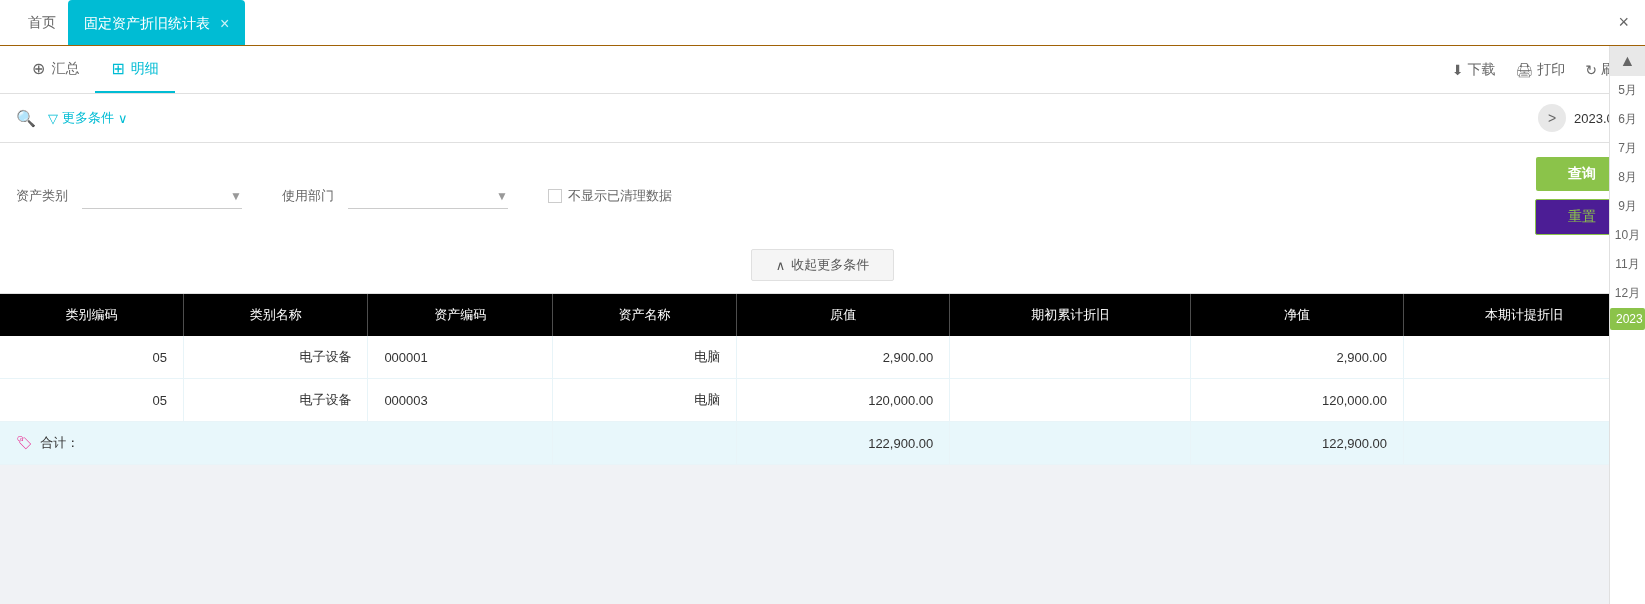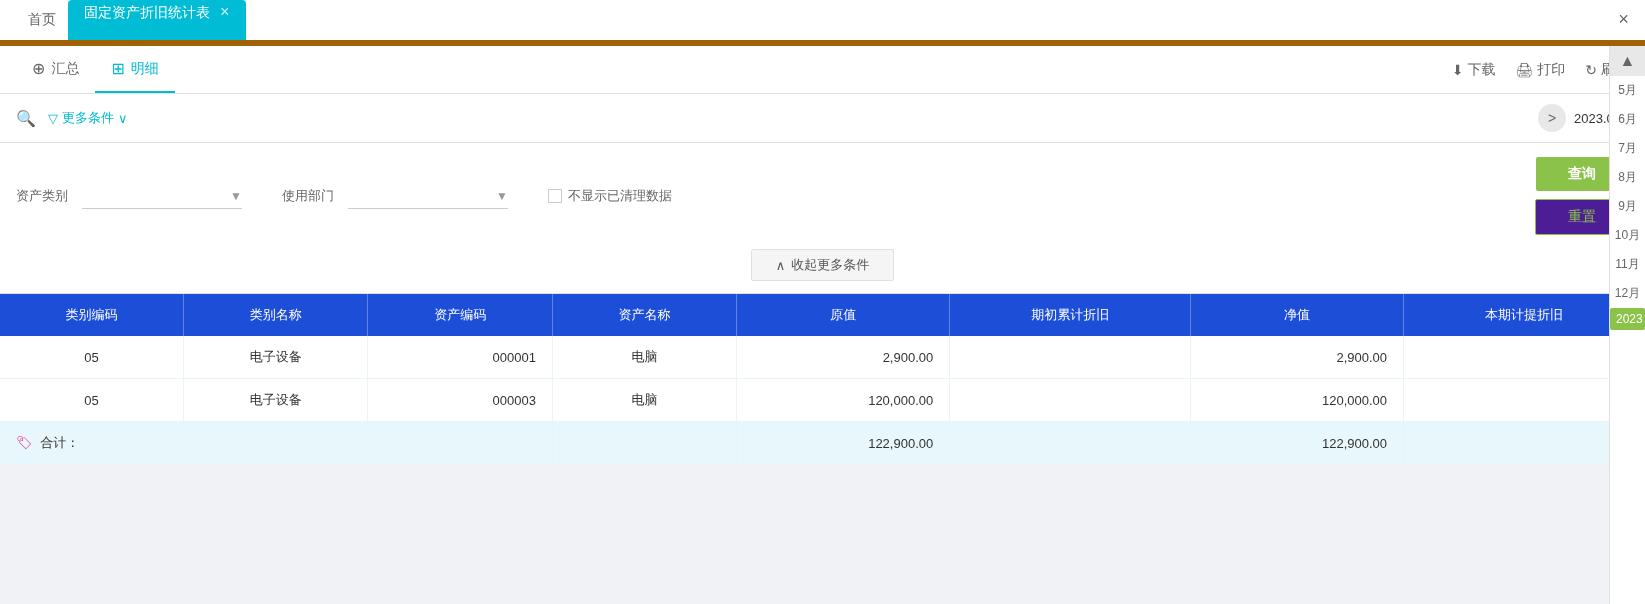--- a/index.html
+++ b/index.html
@@ -2,32 +2,31 @@
 <html><head>
   <meta charset="utf-8">
   <style>
     * { box-sizing: border-box; margin: 0; padding: 0; }
     body { font-family: 'Microsoft YaHei', Arial, sans-serif; font-size: 13px; background: #f0f2f5; color: #333; width: 1645px; height: 604px; overflow: hidden; }
 
     
     .top-bar {
       display: flex; align-items: center;
       background: #fff;
-      border-bottom: 6px solid #a16207;
+      border-bottom: 1px solid #a16207;
       height: 46px;
       padding: 0 16px;
-      font-family: Liberation Mono, monospace;
     }
     .nav-home {
       color: #666; cursor: pointer; padding: 0 12px; font-size: 14px;
     }
     .nav-tab {
-      display: flex; align-items: flex-start;
+      display: flex; align-items: flex-end;
       background: #00bcd4; color: #fff;
-      padding: 4px 16px; height: 100%;
+      padding: 12px 16px; height: 100%;
       border-radius: 4px 4px 0 0;
       font-size: 14px; cursor: pointer;
       position: relative;
     }
     .nav-tab .close-btn {
       margin-left: 10px; font-size: 16px; cursor: pointer; opacity: 0.8;
     }
     .top-right-close {
       margin-left: auto; font-size: 18px; cursor: pointer; color: #666;
     }
@@ -135,35 +134,35 @@
 
     
     .table-container {
       background: #fff;
       overflow: hidden;
     }
     table {
       width: 100%; border-collapse: collapse;
     }
     thead tr {
-      background: #1d4ed8; color: #fff;
+      background: #000000; color: #fff;
     }
     thead th {
       padding: 12px 16px; text-align: center; font-size: 13px; font-weight: normal;
       border-right: 1px solid rgba(255,255,255,0.3);
     }
     tbody tr {
       border-bottom: 1px solid #e8f4f8;
     }
     tbody td {
-      padding: 12px 16px; font-size: 13px; color: #333; text-align: right;
+      padding: 12px 16px; font-size: 13px; color: #333; text-align: left;
       border-right: 1px solid #e8f4f8;
     }
     tbody td.num { text-align: right; }
-    tbody td.left { text-align: center; }
+    tbody td.left { text-align: right; }
     .total-row { background: #e8f7fb; }
     .total-row td { font-weight: normal; color: #333; }
     .total-icon { color: #e91e8c; margin-right: 4px; font-size: 13px; }
 
     
     .right-sidebar {
       position: fixed; right: 0; top: 46px;
       width: 36px; background: #fff;
       border-left: 1px solid #e0e0e0;
       display: flex; flex-direction: column; align-items: center;

